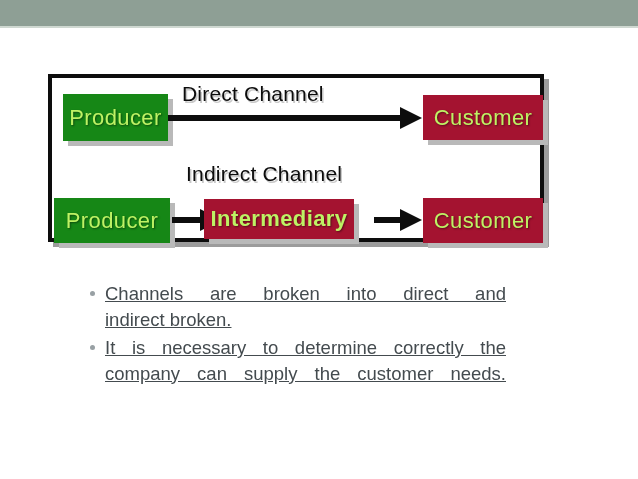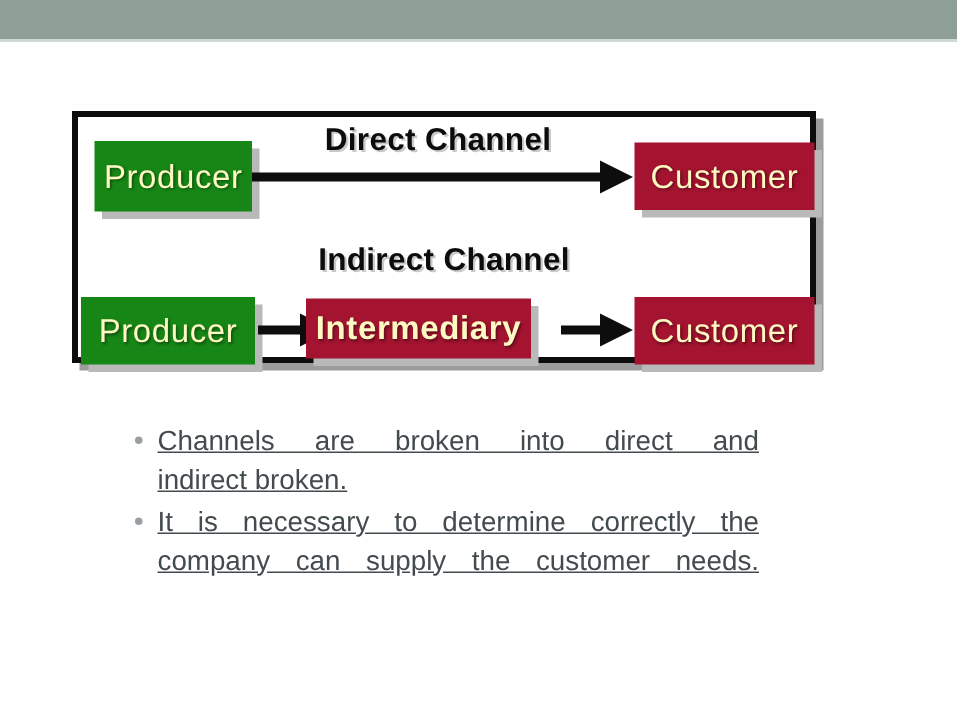--- a/index.html
+++ b/index.html
@@ -20,28 +20,28 @@
   .topbar{
     position:absolute;left:0;top:0;width:638px;height:28px;
     background:var(--top-bar);border-bottom:2px solid var(--top-bar-edge);
   }
   .diagram{
     position:absolute;left:48px;top:74px;width:496px;height:168px;
     background:#ffffff;border:4px solid var(--arrow-black);
     box-shadow:5px 5px 0 #9c9c9c;
   }
   .chan-title{
-    position:absolute;text-align:center;font-size:21px;font-weight:bold;color:#0c0c0c;
+    position:absolute;text-align:left;font-size:21px;font-weight:normal;color:#0c0c0c;
     letter-spacing:0.2px;text-shadow:1.5px 1.5px 0 #c9c9c9;white-space:nowrap;
   }
   .title-direct{left:130px;top:4px;width:220px;}
   .title-indirect{left:134px;top:84px;width:220px;}
   .node{
     position:absolute;display:flex;align-items:center;justify-content:center;
-    color:#fef9c3;font-size:22px;letter-spacing:0.4px;
+    color:#bef264;font-size:22px;letter-spacing:0.4px;
     text-shadow:1px 1px 2px rgba(0,0,0,0.45);
     box-shadow:5px 5px 0 #b9b9b9;white-space:nowrap;
   }
   .green{background:var(--producer-green);}
   .red{background:var(--customer-red);}
   .producer-1{left:11px;top:16px;width:105px;height:47px;}
   .customer-1{left:371px;top:17px;width:120px;height:45px;}
   .producer-2{left:2px;top:120px;width:116px;height:45px;}
   .intermediary{left:152px;top:121px;width:150px;height:40px;font-weight:bold;}
   .customer-2{left:371px;top:120px;width:120px;height:45px;}

